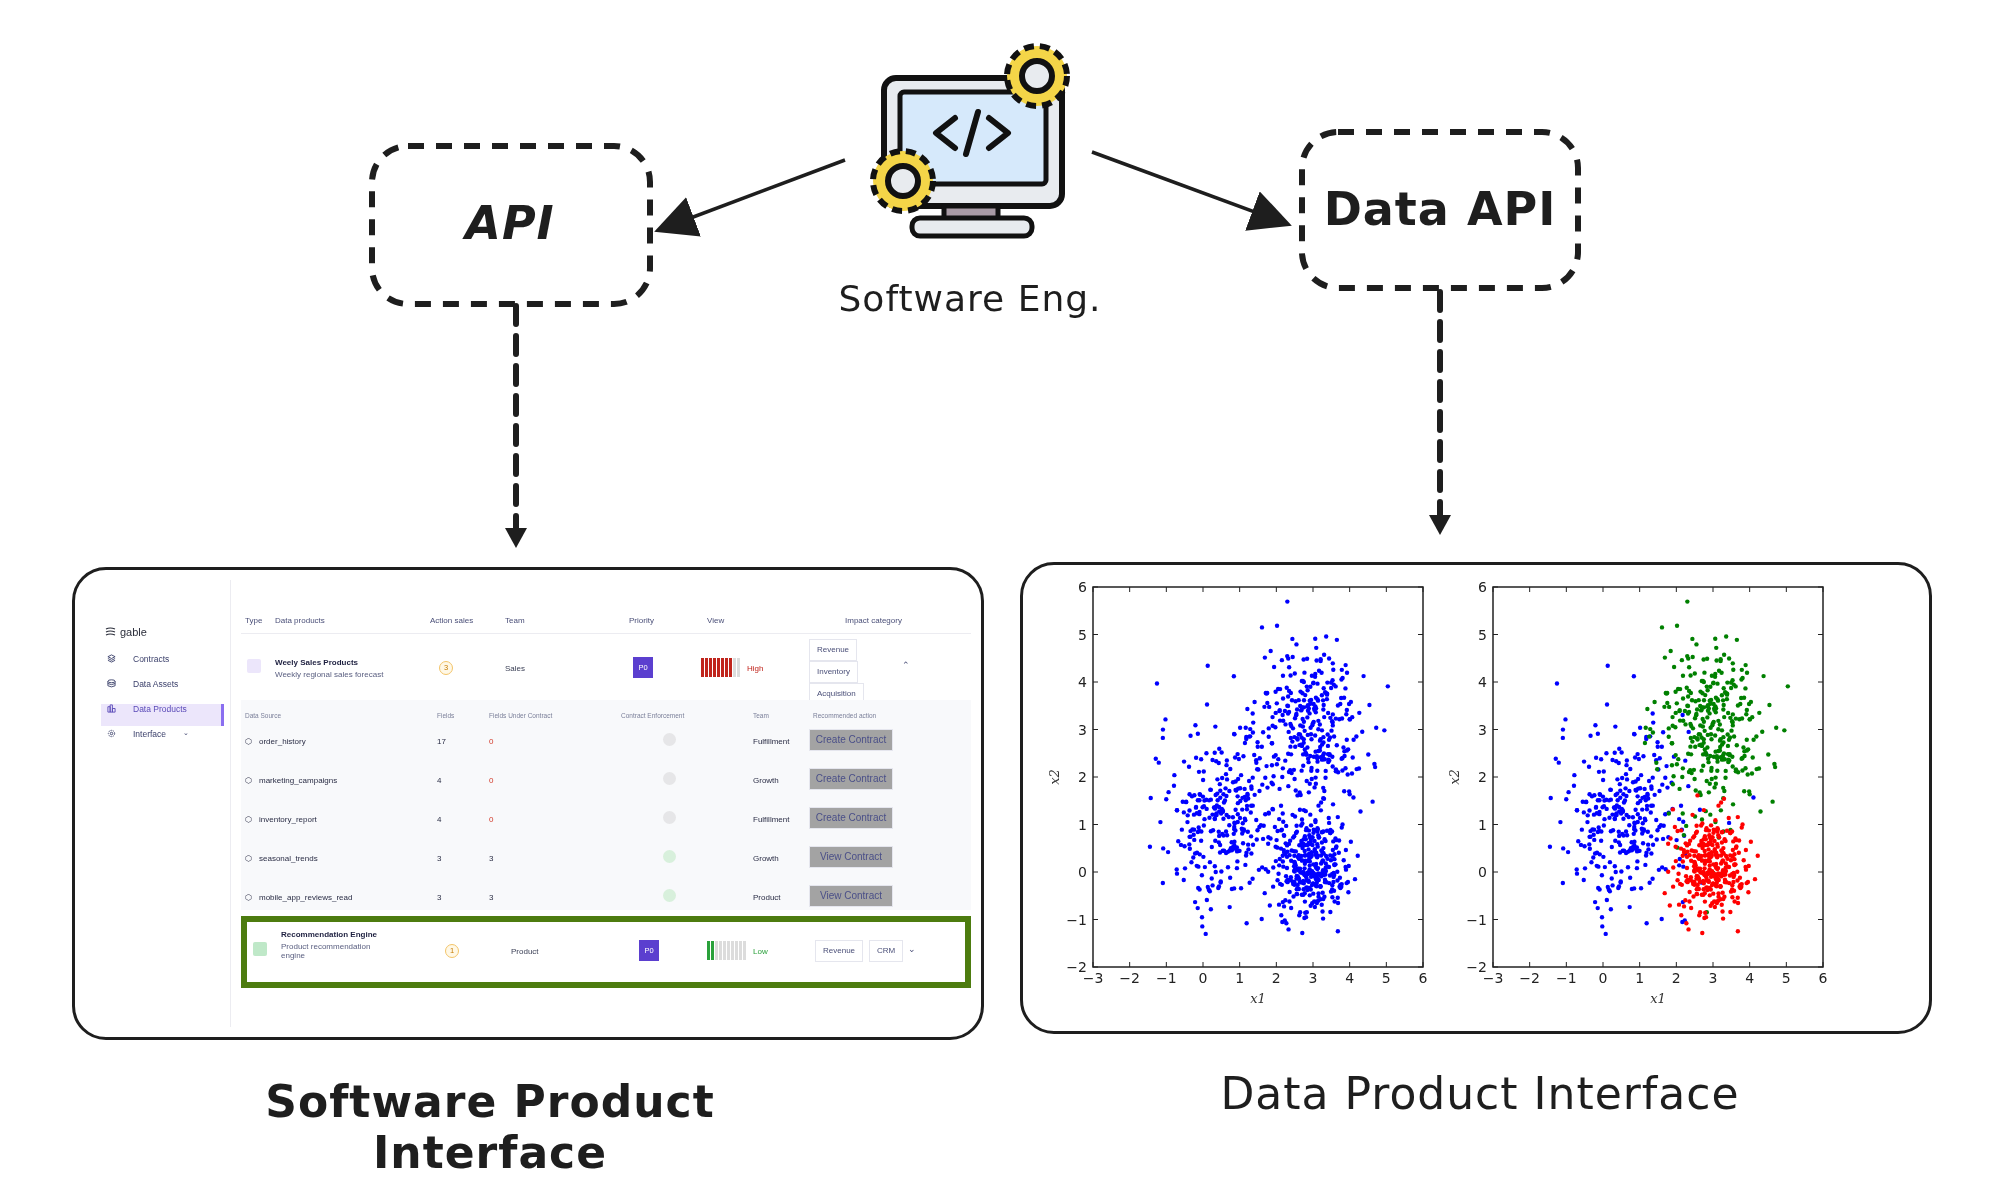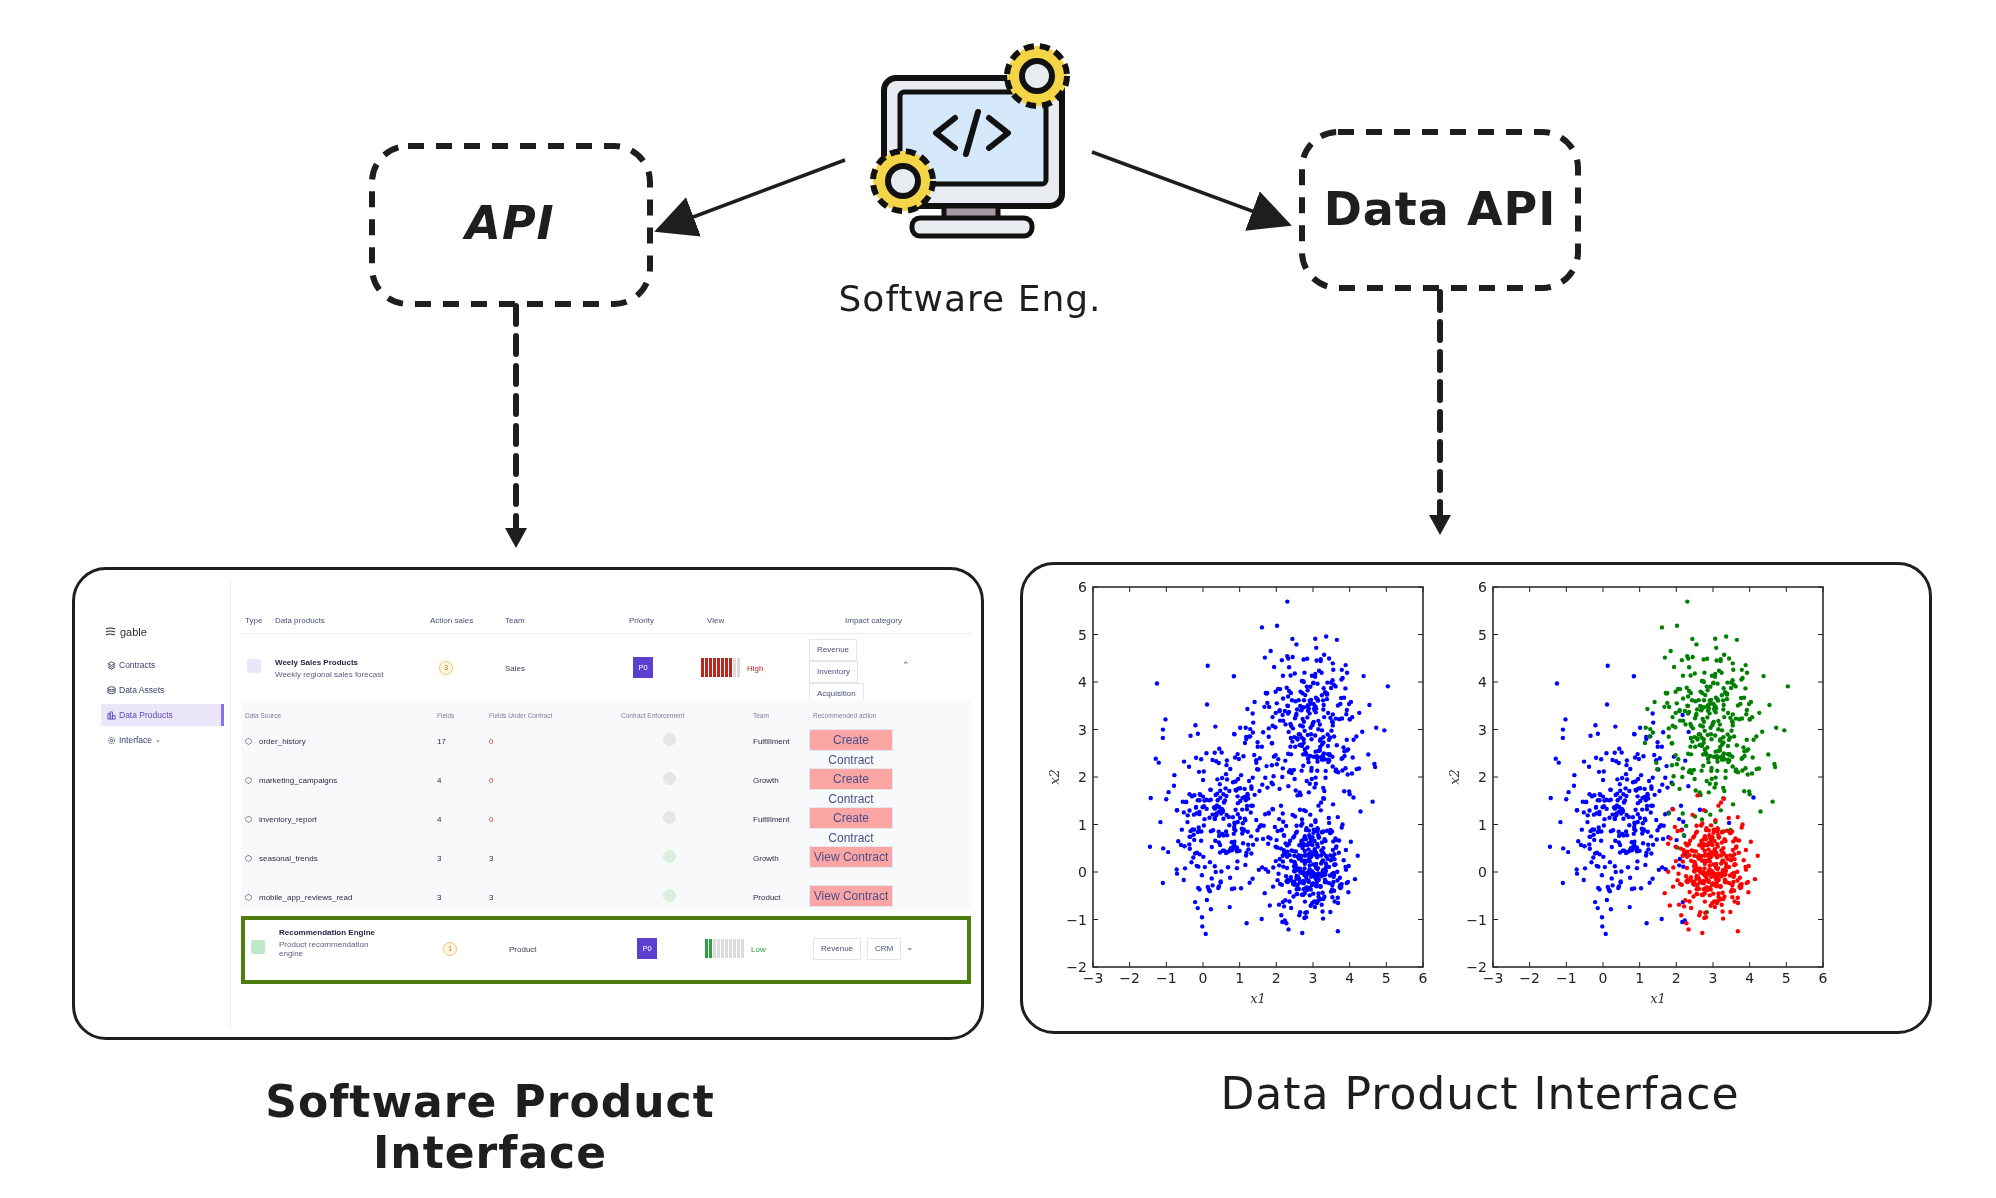--- a/index.html
+++ b/index.html
@@ -13,21 +13,21 @@
   .dpi-label { left: 1180px; top: 1068px; width: 600px; text-align: center; font-size: 44px; font-weight: normal; }
 
   
   .frame { position: absolute; border: 3px solid #1e1e1e; border-radius: 34px; background: #fff; overflow: hidden; }
   .sw-frame { left: 72px; top: 567px; width: 906px; height: 467px; }
   .dp-frame { left: 1020px; top: 562px; width: 906px; height: 466px; }
 
   .app { position: absolute; left: 20px; top: 10px; right: 10px; bottom: 10px; font-size: 9px; color: #3a3f55; }
   .sidebar { position: absolute; left: 0; top: 0; width: 135px; bottom: 0; border-right: 1px solid #ececf1; }
   .logo { position: absolute; left: 10px; top: 46px; font-size: 11px; color: #2a2d3a; display: flex; align-items: center; gap: 4px; }
-  .nav { position: absolute; left: 6px; width: 123px; height: 22px; display: flex; align-items: center; gap: 3px; padding-left: 6px; box-sizing: border-box; font-size: 8.5px; color: #3a3f6a; }
+  .nav { position: absolute; left: 6px; width: 123px; height: 22px; display: flex; align-items: flex-start; gap: 17px; padding-left: 6px; box-sizing: border-box; font-size: 8.5px; color: #3a3f6a; }
   .nav.active { background: #ece6fb; color: #5a4ab8; border-right: 3px solid #8a6ef0; }
   .nav .ico { width: 9px; height: 9px; display: inline-block; }
   .main { position: absolute; left: 142px; top: 0; right: 0; bottom: 0; }
   .hdr { position: absolute; top: 36px; font-size: 8px; color: #4a4f78; }
   .hdr-line { position: absolute; left: 4px; right: 0; top: 53px; height: 1px; background: #ececf1; }
   .product1 { position: absolute; left: 4px; right: 0; top: 54px; height: 66px; }
   .p-ico { position: absolute; width: 14px; height: 14px; border-radius: 2px; }
   .p-title { position: absolute; font-size: 8px; color: #1e2040; font-weight: bold; }
   .p-sub { position: absolute; font-size: 8px; color: #5a5f80; }
   .badge { position: absolute; width: 12px; height: 12px; border-radius: 50%; border: 1px solid #f3c469; background: #fff8e6; color: #c57a00; font-size: 7.5px; text-align: center; line-height: 12px; }
@@ -38,22 +38,22 @@
   .risk i.lo { background: #2aa13b; }
   .chip { position: absolute; border: 1px solid #e5e6ee; background: #fff; font-size: 8px; color: #4a4f78; padding: 0 7px; height: 20px; line-height: 20px; }
   .sub-area { position: absolute; left: 4px; right: 0; top: 120px; height: 210px; background: #f8f9fb; }
   .sub-hdr { position: absolute; top: 12px; font-size: 6.5px; color: #7a7f99; }
   .srow { position: absolute; left: 0; right: 0; height: 39px; }
   .srow span { position: absolute; top: 13px; font-size: 8px; color: #2a2d45; }
   .red { color: #d23a2a !important; }
   .enf { position: absolute; top: 9px; width: 13px; height: 13px; border-radius: 50%; }
   .enf.no { background: #e6e6e8; }
   .enf.ok { background: #d8f0dc; }
-  .act { position: absolute; top: 5px; width: 82px; height: 20px; border: 1px solid #e5e6ee; background: #fca5a5; font-size: 12px; color: #4a4f88; text-align: center; line-height: 20px; }
-  .product2 { position: absolute; left: 4px; right: 0; top: 336px; height: 60px; border: 4px solid #4d7c0f; }
+  .act { position: absolute; top: 5px; width: 82px; height: 20px; border: 1px solid #e5e6ee; background: #a3a3a3; font-size: 10px; color: #4a4f88; text-align: center; line-height: 20px; }
+  .product2 { position: absolute; left: 4px; right: 0; top: 336px; height: 60px; border: 6px solid #4d7c0f; }
 
   
   .chart { position: absolute; }
 </style>
 </head>
 <body>
 
 <svg id="overlay" width="1996" height="1198">
   <defs>
     <marker id="ah" markerWidth="12" markerHeight="12" refX="9" refY="6" orient="auto">

